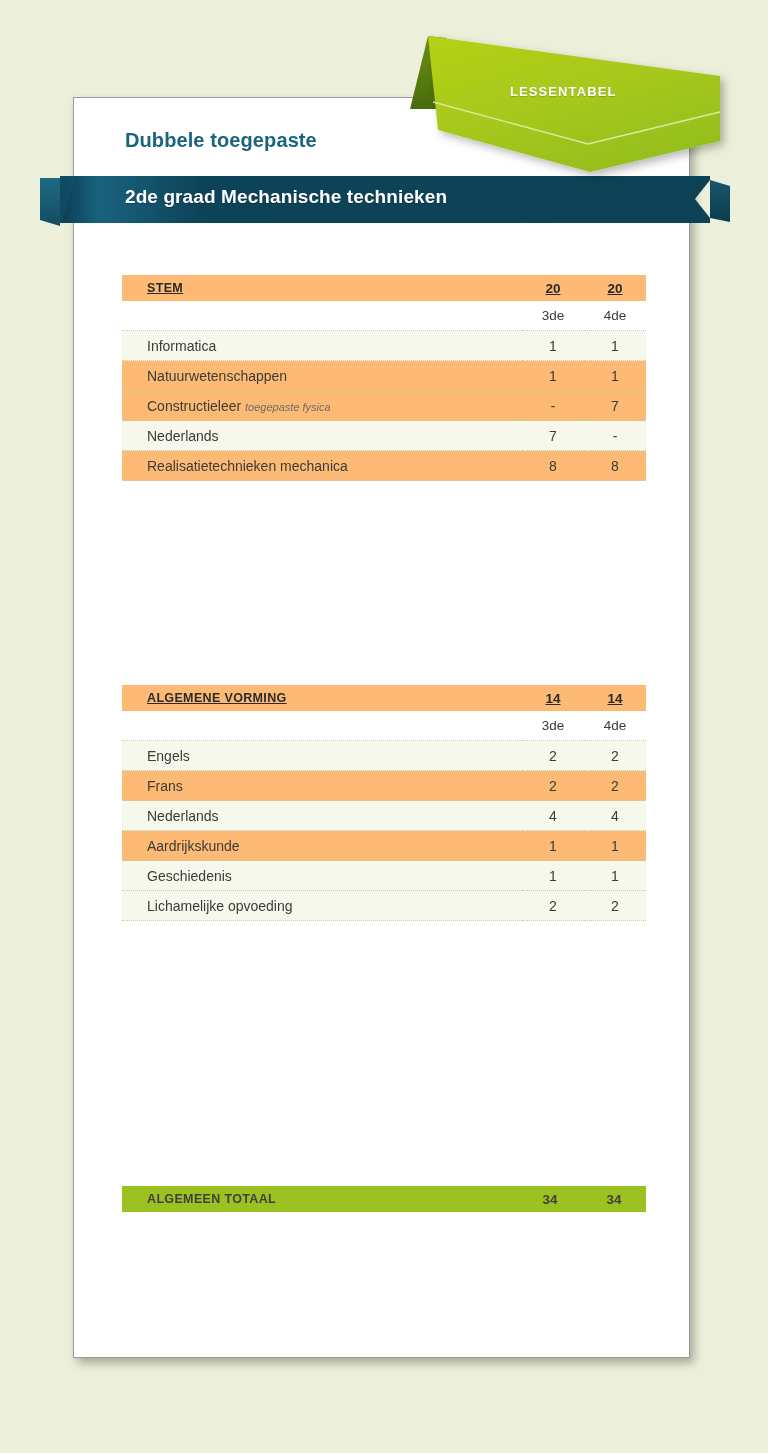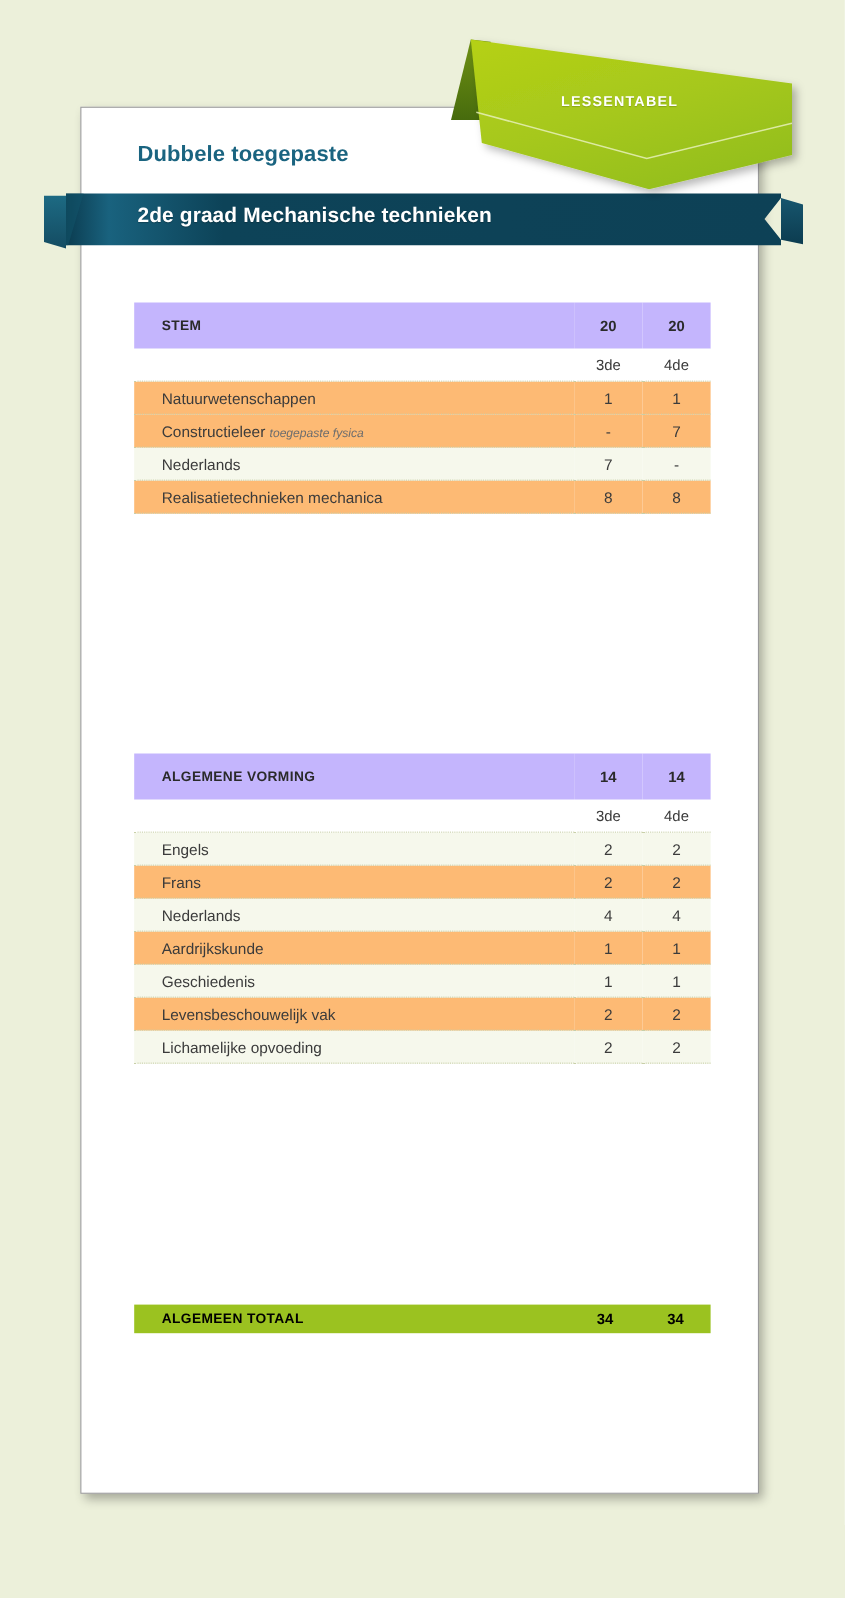--- a/index.html
+++ b/index.html
@@ -106,26 +106,27 @@
   .tbl col.c-name { width: 400px; }
   .tbl col.c-num  { width: 62px; }
 
   .tbl td, .tbl th {
     padding: 0;
     vertical-align: middle;
   }
 
   
   tr.grp > td {
-    background: #c4b5fd;
-    height: 42px;
+    background: #fdba74;
+    height: 26px;
     font-size: 12.5px;
     font-weight: bold;
     color: #2a2a2a;
     letter-spacing: 0.35px;
+    text-decoration: underline;
   }
   tr.grp td.nm   { padding-left: 25px; }
   tr.grp td.num  { text-align: center; font-size: 13.5px; letter-spacing: 0; }
 
   
   tr.sub > td {
     background: #ffffff;
     height: 29px;
     font-size: 13.5px;
     color: #3a3a3a;
@@ -161,21 +162,21 @@
     background: #9bc220;
     z-index: 6;
   }
   #total-bar table {
     width: 100%;
     height: 100%;
     border-collapse: collapse;
     table-layout: fixed;
   }
   #total-bar td {
-    color: #000000;
+    color: #404040;
     font-size: 12.5px;
     font-weight: bold;
     letter-spacing: 0.35px;
     vertical-align: middle;
   }
   #total-bar td.nm  { padding-left: 25px; }
   #total-bar td.num { text-align: center; width: 62px; font-size: 13.5px; letter-spacing: 0; }
 </style>
 </head>
 <body>
@@ -251,20 +252,25 @@
     <tr class="grp">
       <td class="nm">STEM</td>
       <td class="num">20</td>
       <td class="num">20</td>
     </tr>
     <tr class="sub">
       <td class="nm"></td>
       <td class="num">3de</td>
       <td class="num">4de</td>
     </tr>
+    <tr class="row alt">
+      <td class="nm">Informatica</td>
+      <td class="num">1</td>
+      <td class="num">1</td>
+    </tr>
     <tr class="row plain">
       <td class="nm">Natuurwetenschappen</td>
       <td class="num">1</td>
       <td class="num">1</td>
     </tr>
     <tr class="row plain">
       <td class="nm"><span>Constructieleer</span> <span class="sub-it">toegepaste fysica</span></td>
       <td class="num">-</td>
       <td class="num">7</td>
     </tr>
@@ -315,25 +321,20 @@
     </tr>
     <tr class="row plain">
       <td class="nm">Aardrijkskunde</td>
       <td class="num">1</td>
       <td class="num">1</td>
     </tr>
     <tr class="row alt">
       <td class="nm">Geschiedenis</td>
       <td class="num">1</td>
       <td class="num">1</td>
-    </tr>
-    <tr class="row plain">
-      <td class="nm">Levensbeschouwelijk vak</td>
-      <td class="num">2</td>
-      <td class="num">2</td>
     </tr>
     <tr class="row alt">
       <td class="nm">Lichamelijke opvoeding</td>
       <td class="num">2</td>
       <td class="num">2</td>
     </tr>
   </tbody>
 </table>
 
 <div id="total-bar">

